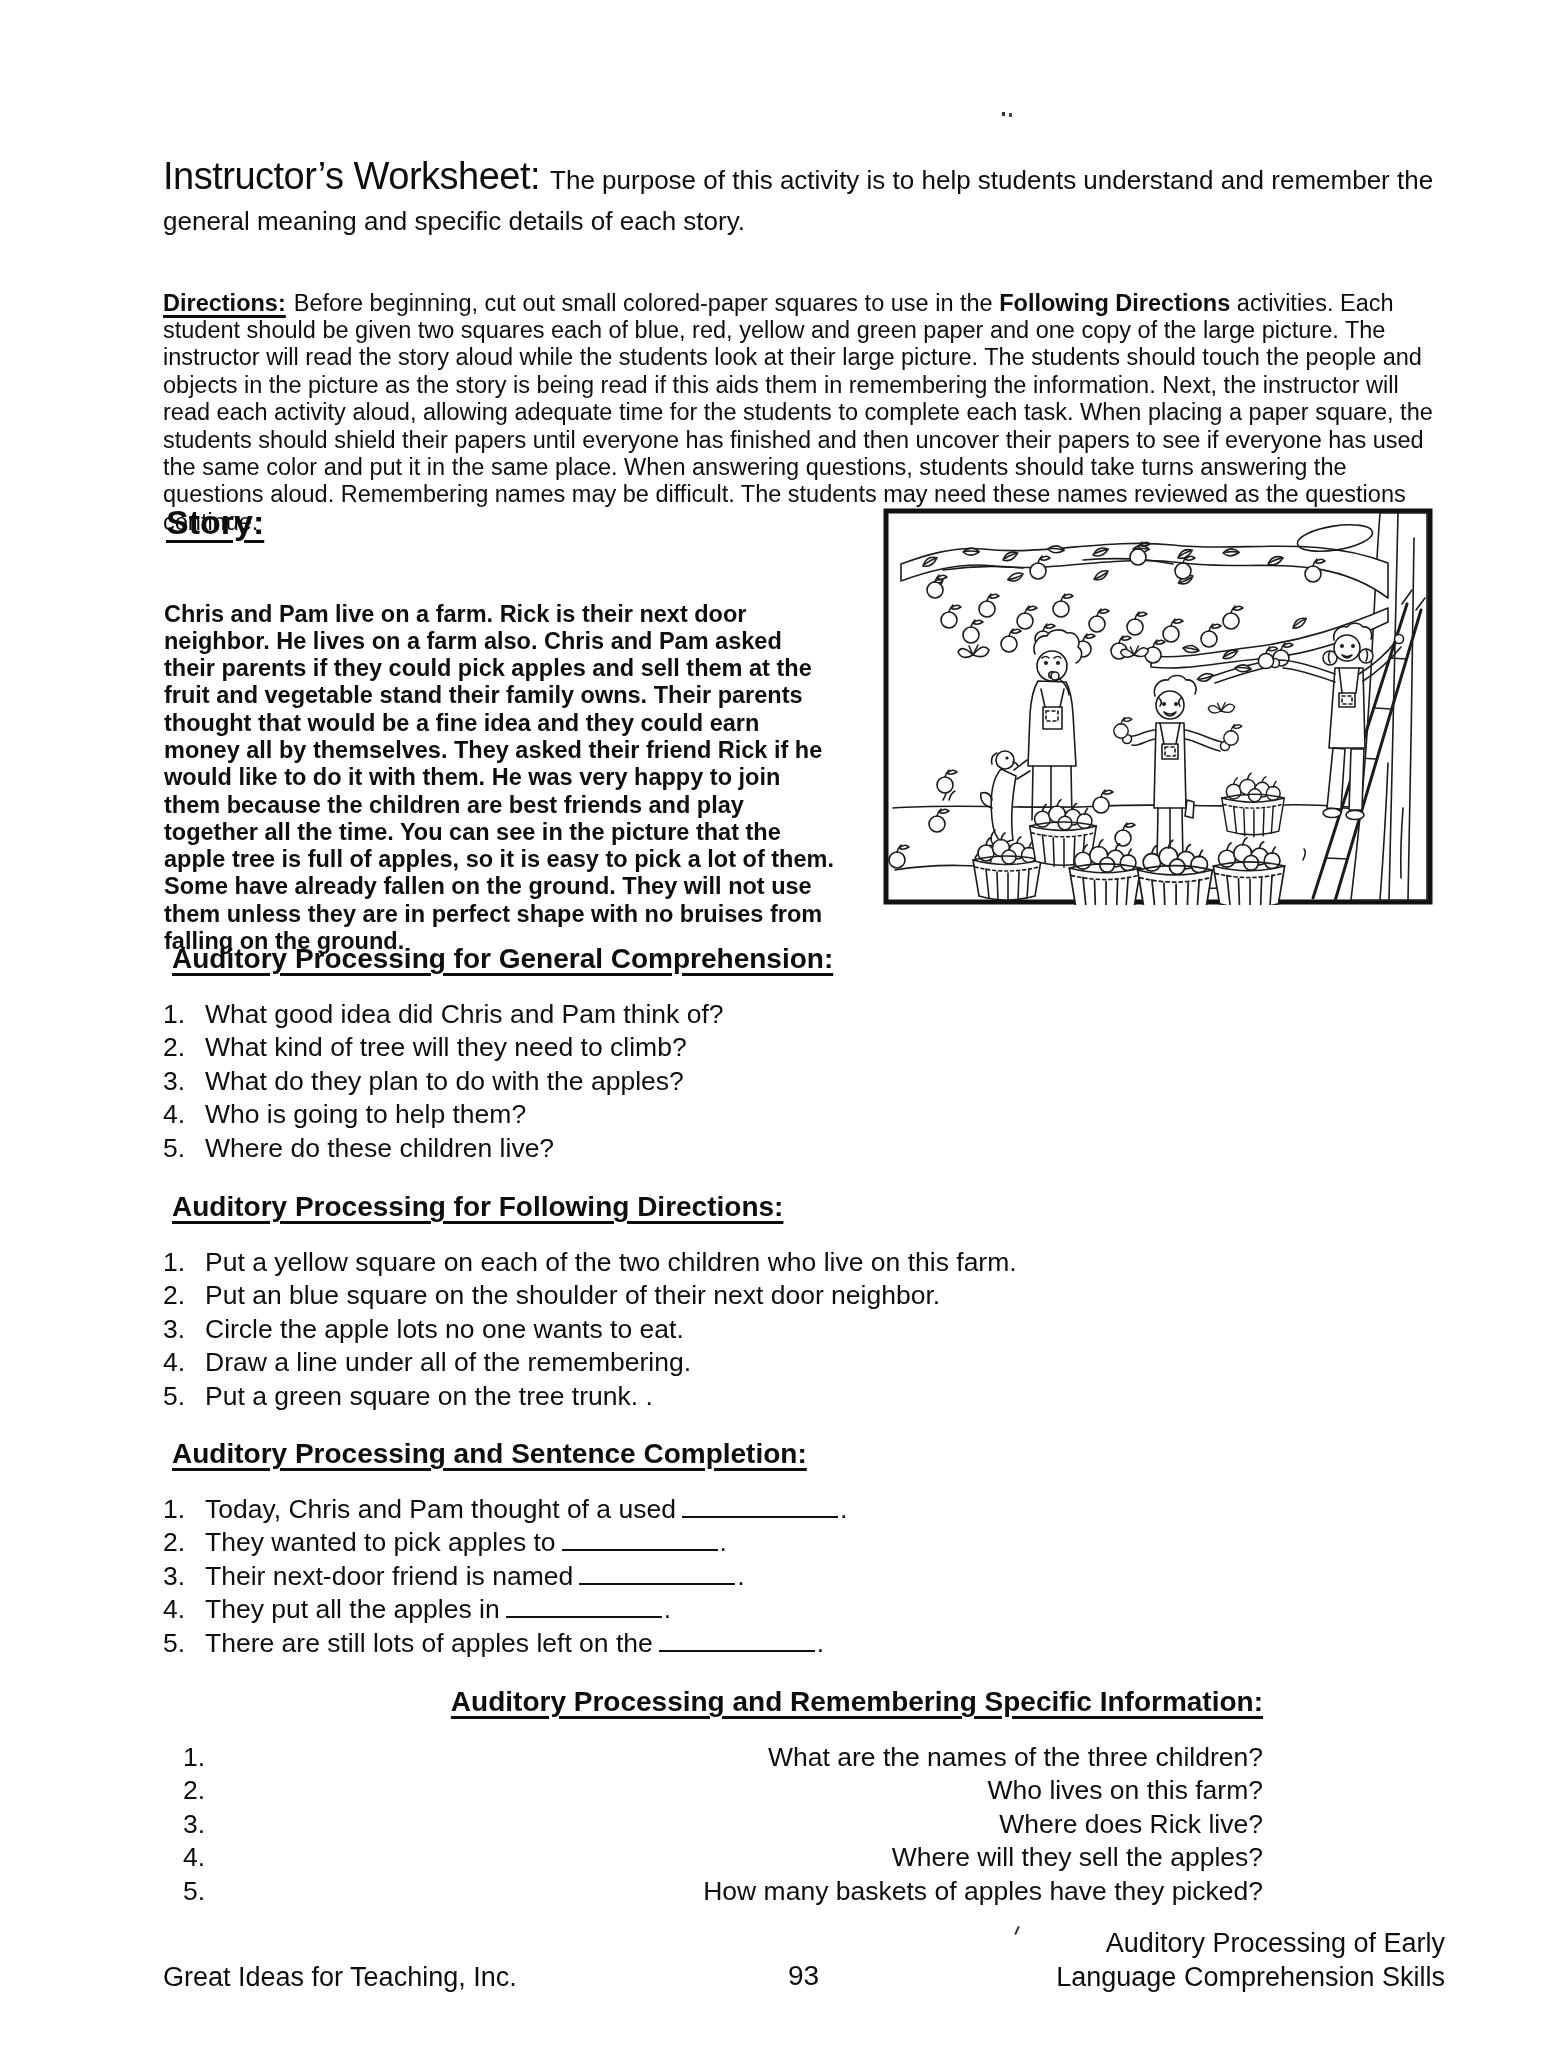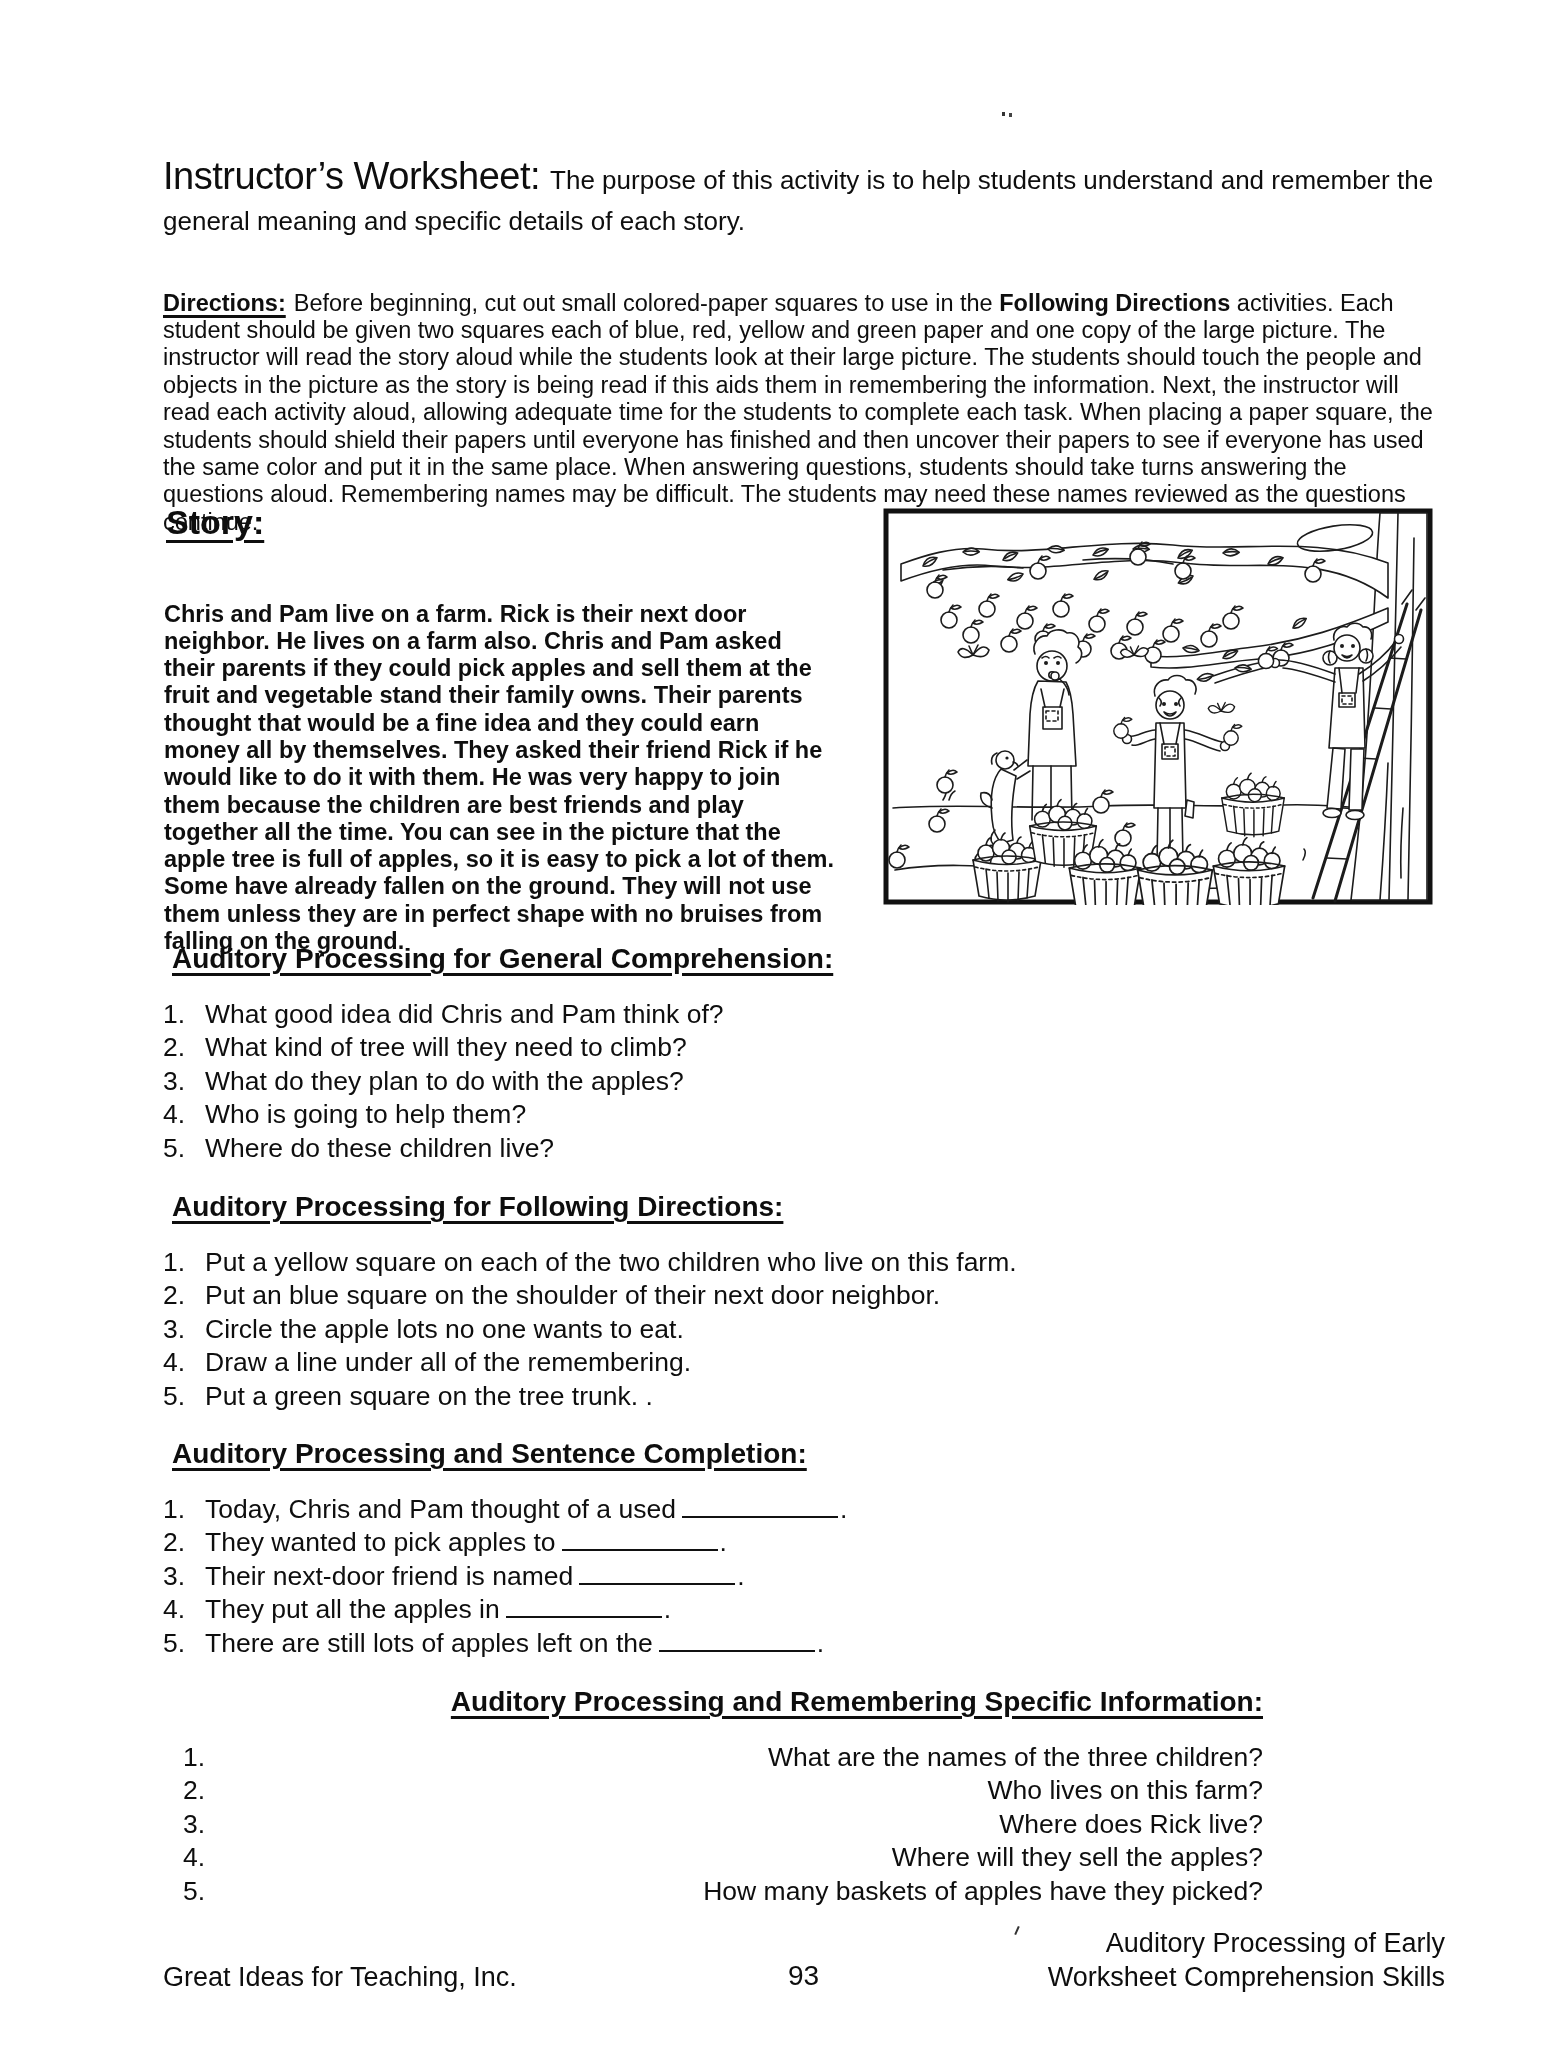--- a/index.html
+++ b/index.html
@@ -388,16 +388,16 @@
     <div class="q-row">
         <span class="q-num">5.</span>
         <span class="q-text">How many baskets of apples have they picked?</span>
       </div>
   </div>
 
   <div class="footer-left">Great Ideas for Teaching, Inc.</div>
   <div class="footer-page">93</div>
   <div class="footer-right">
     <div>Auditory Processing of Early</div>
-    <div>Worksheet Comprehension Skills</div>
+    <div>Language Comprehension Skills</div>
   </div>
 
 </div>
 
 </body></html>

